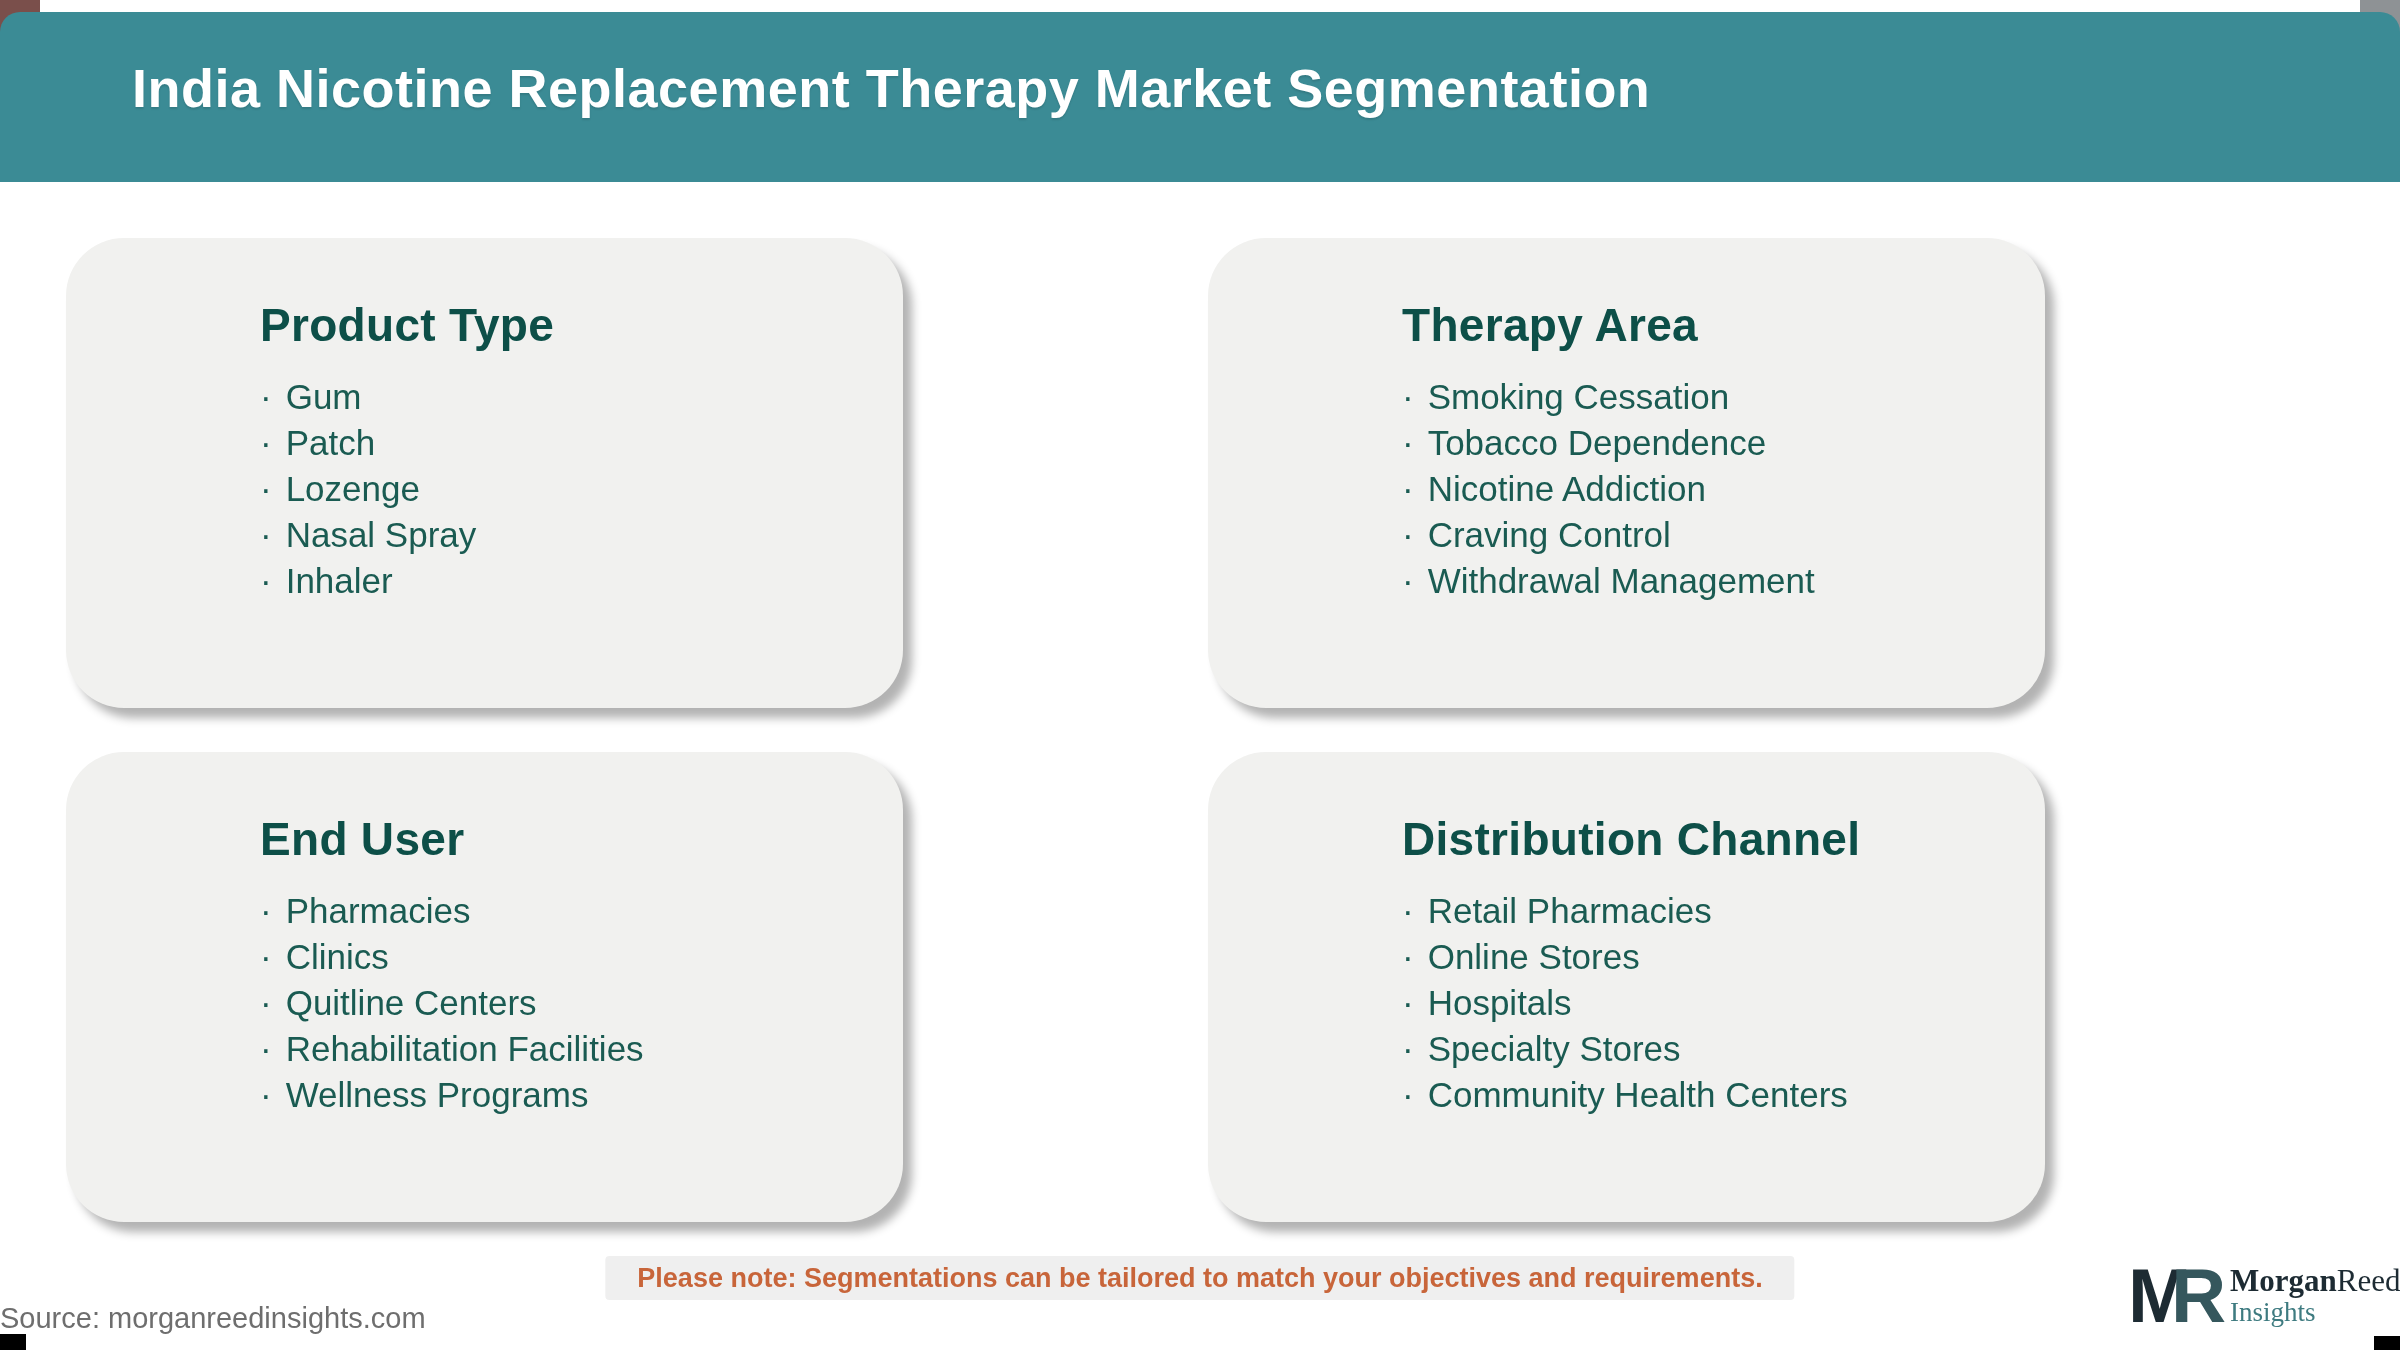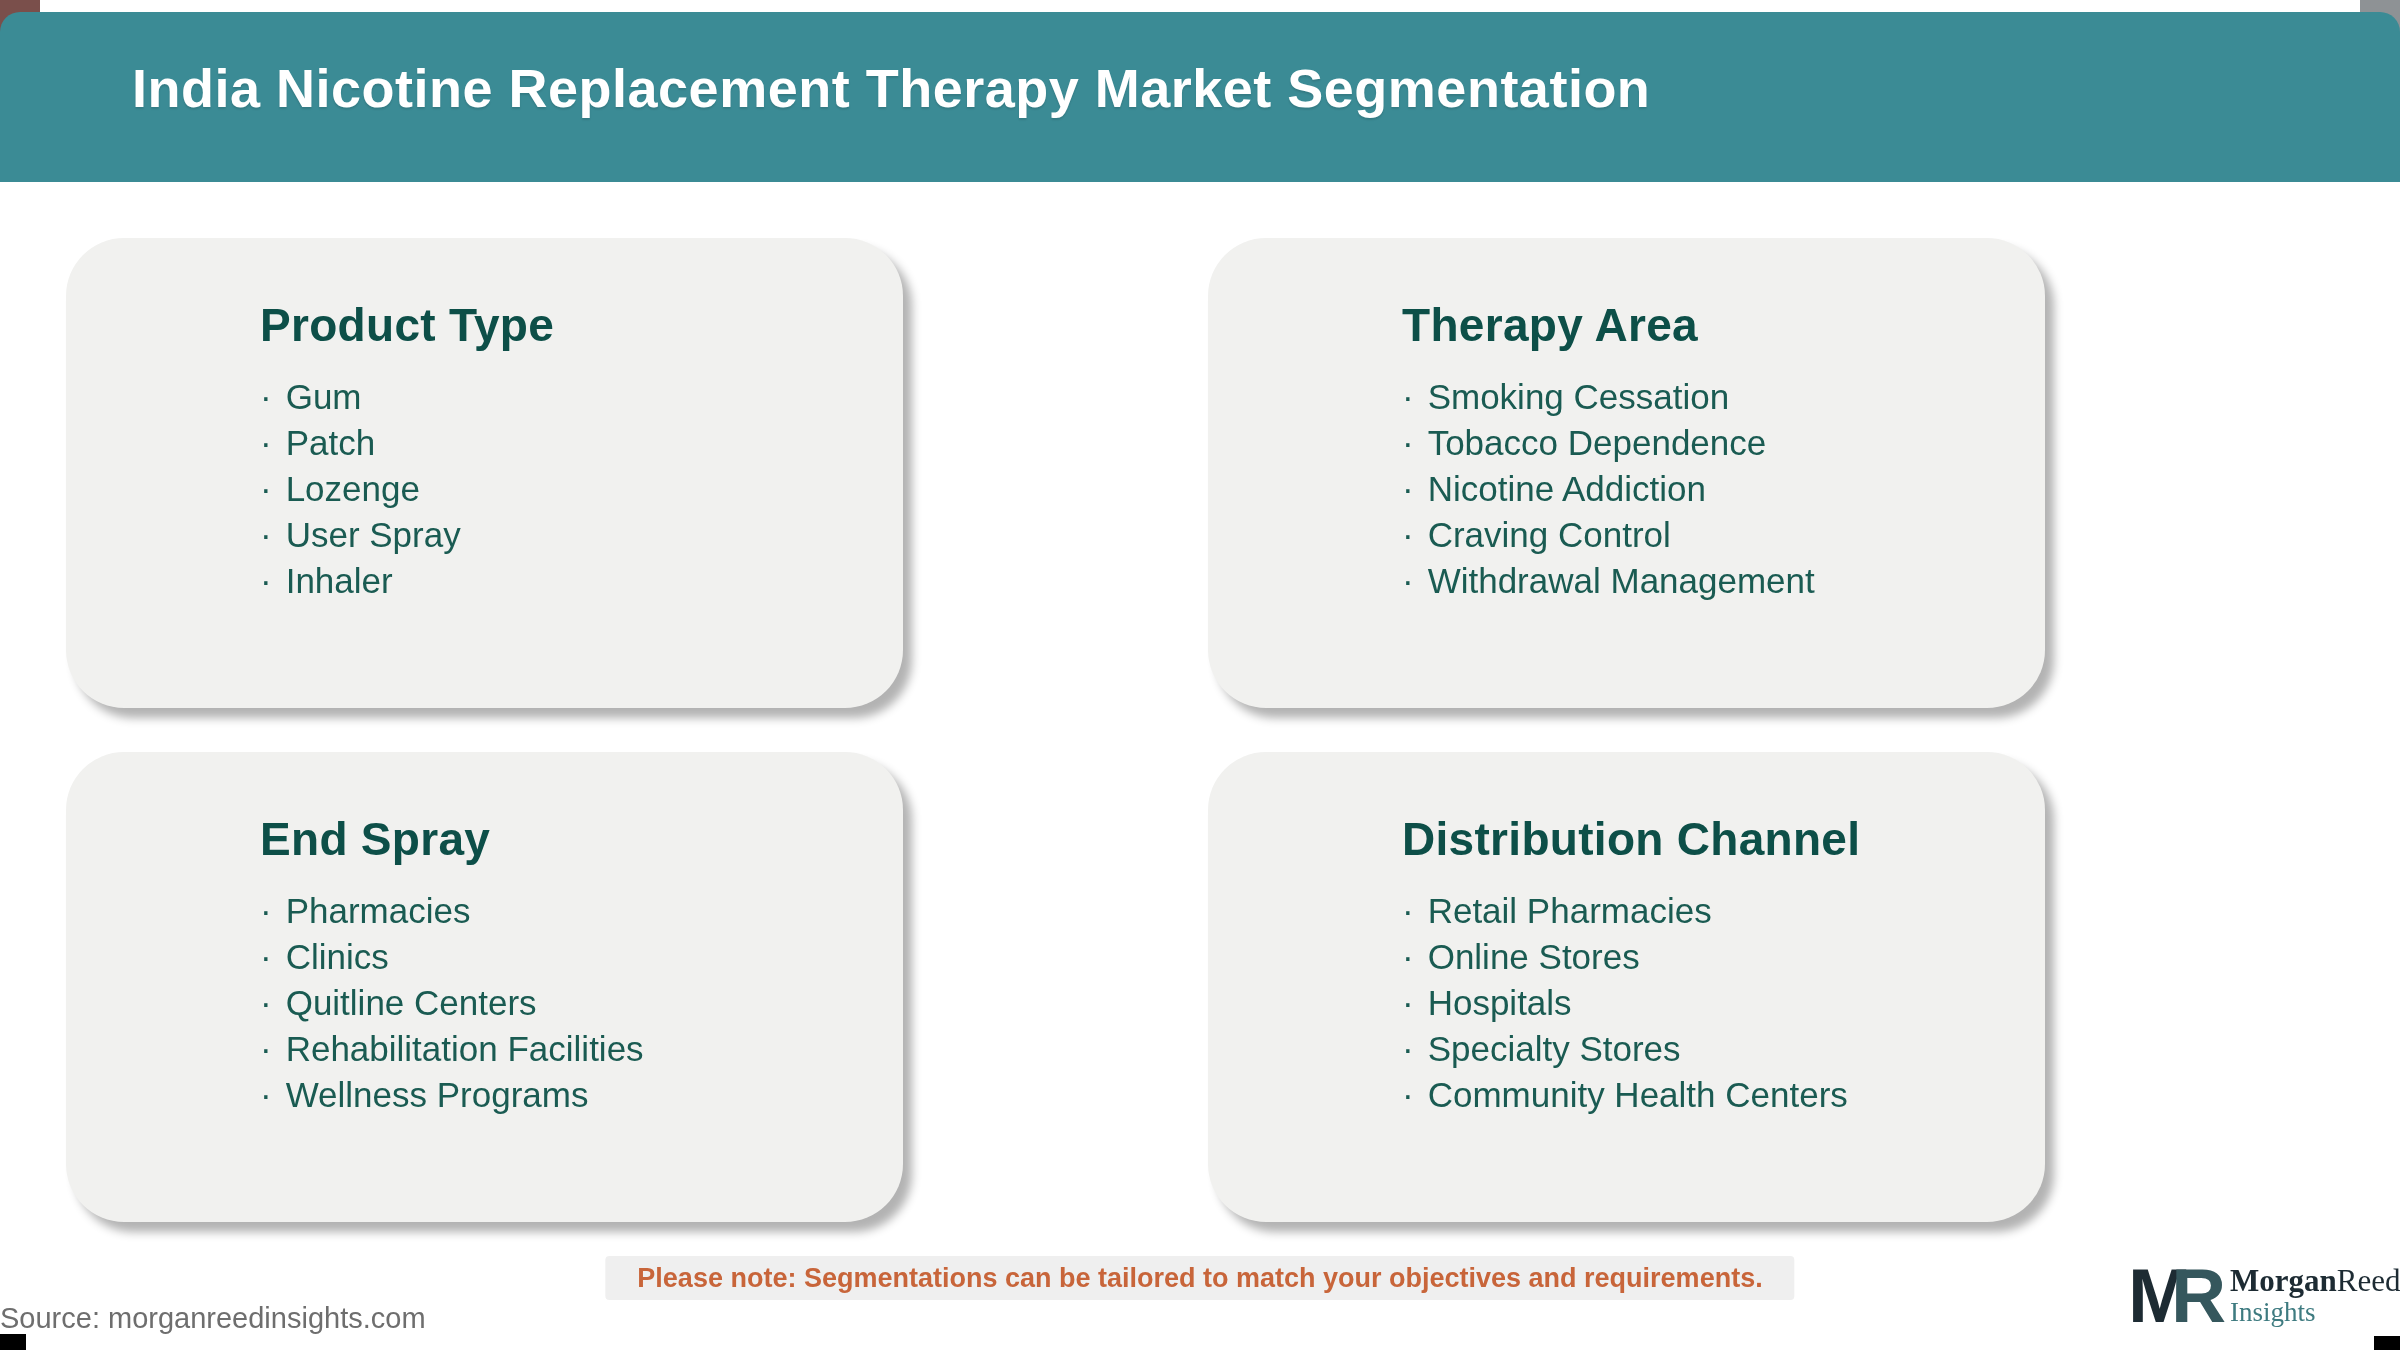--- a/index.html
+++ b/index.html
@@ -107,36 +107,36 @@
     <div class="header-title">India Nicotine Replacement Therapy Market Segmentation</div>
   </div>
 
   <div class="cards-grid">
     <div class="card">
       <h2 class="card-title">Product Type</h2>
       <div class="items">
           <div class="item"><span class="bullet">·</span><span>Gum</span></div>
           <div class="item"><span class="bullet">·</span><span>Patch</span></div>
           <div class="item"><span class="bullet">·</span><span>Lozenge</span></div>
-          <div class="item"><span class="bullet">·</span><span>User Spray</span></div>
+          <div class="item"><span class="bullet">·</span><span>Nasal Spray</span></div>
           <div class="item"><span class="bullet">·</span><span>Inhaler</span></div>
         </div>
     </div>
     <div class="card">
       <h2 class="card-title">Therapy Area</h2>
       <div class="items">
           <div class="item"><span class="bullet">·</span><span>Smoking Cessation</span></div>
           <div class="item"><span class="bullet">·</span><span>Tobacco Dependence</span></div>
           <div class="item"><span class="bullet">·</span><span>Nicotine Addiction</span></div>
           <div class="item"><span class="bullet">·</span><span>Craving Control</span></div>
           <div class="item"><span class="bullet">·</span><span>Withdrawal Management</span></div>
         </div>
     </div>
     <div class="card">
-      <h2 class="card-title">End Spray</h2>
+      <h2 class="card-title">End User</h2>
       <div class="items">
           <div class="item"><span class="bullet">·</span><span>Pharmacies</span></div>
           <div class="item"><span class="bullet">·</span><span>Clinics</span></div>
           <div class="item"><span class="bullet">·</span><span>Quitline Centers</span></div>
           <div class="item"><span class="bullet">·</span><span>Rehabilitation Facilities</span></div>
           <div class="item"><span class="bullet">·</span><span>Wellness Programs</span></div>
         </div>
     </div>
     <div class="card">
       <h2 class="card-title">Distribution Channel</h2>

